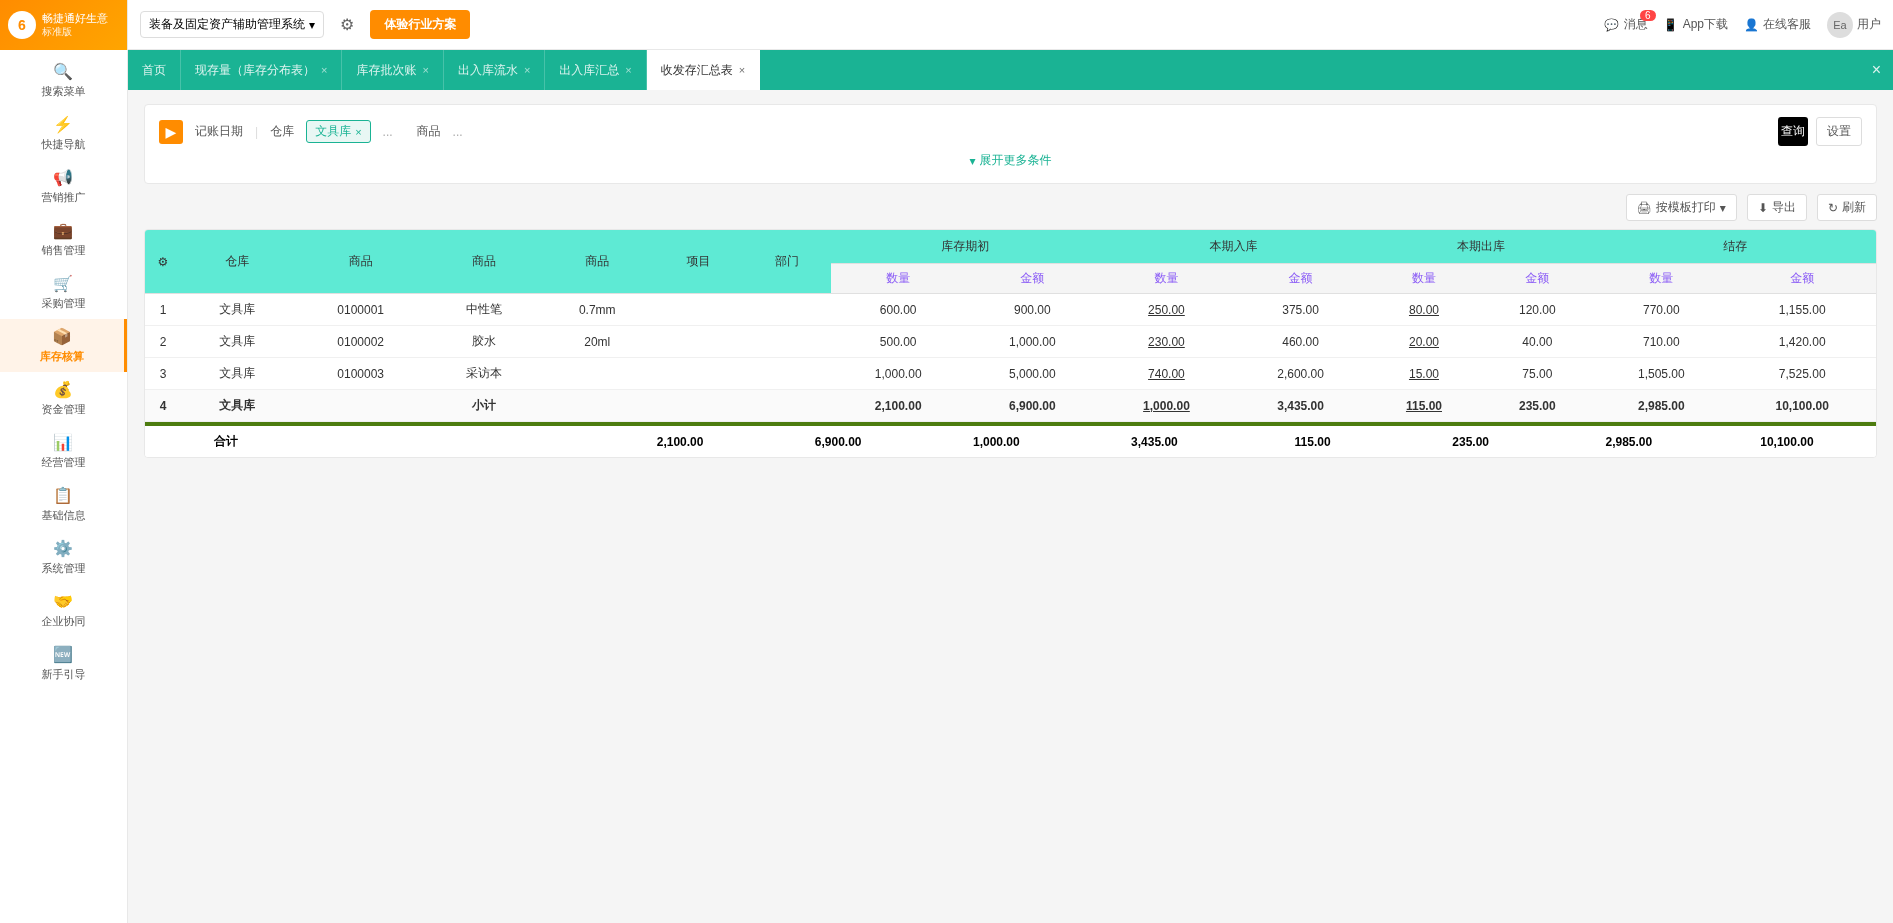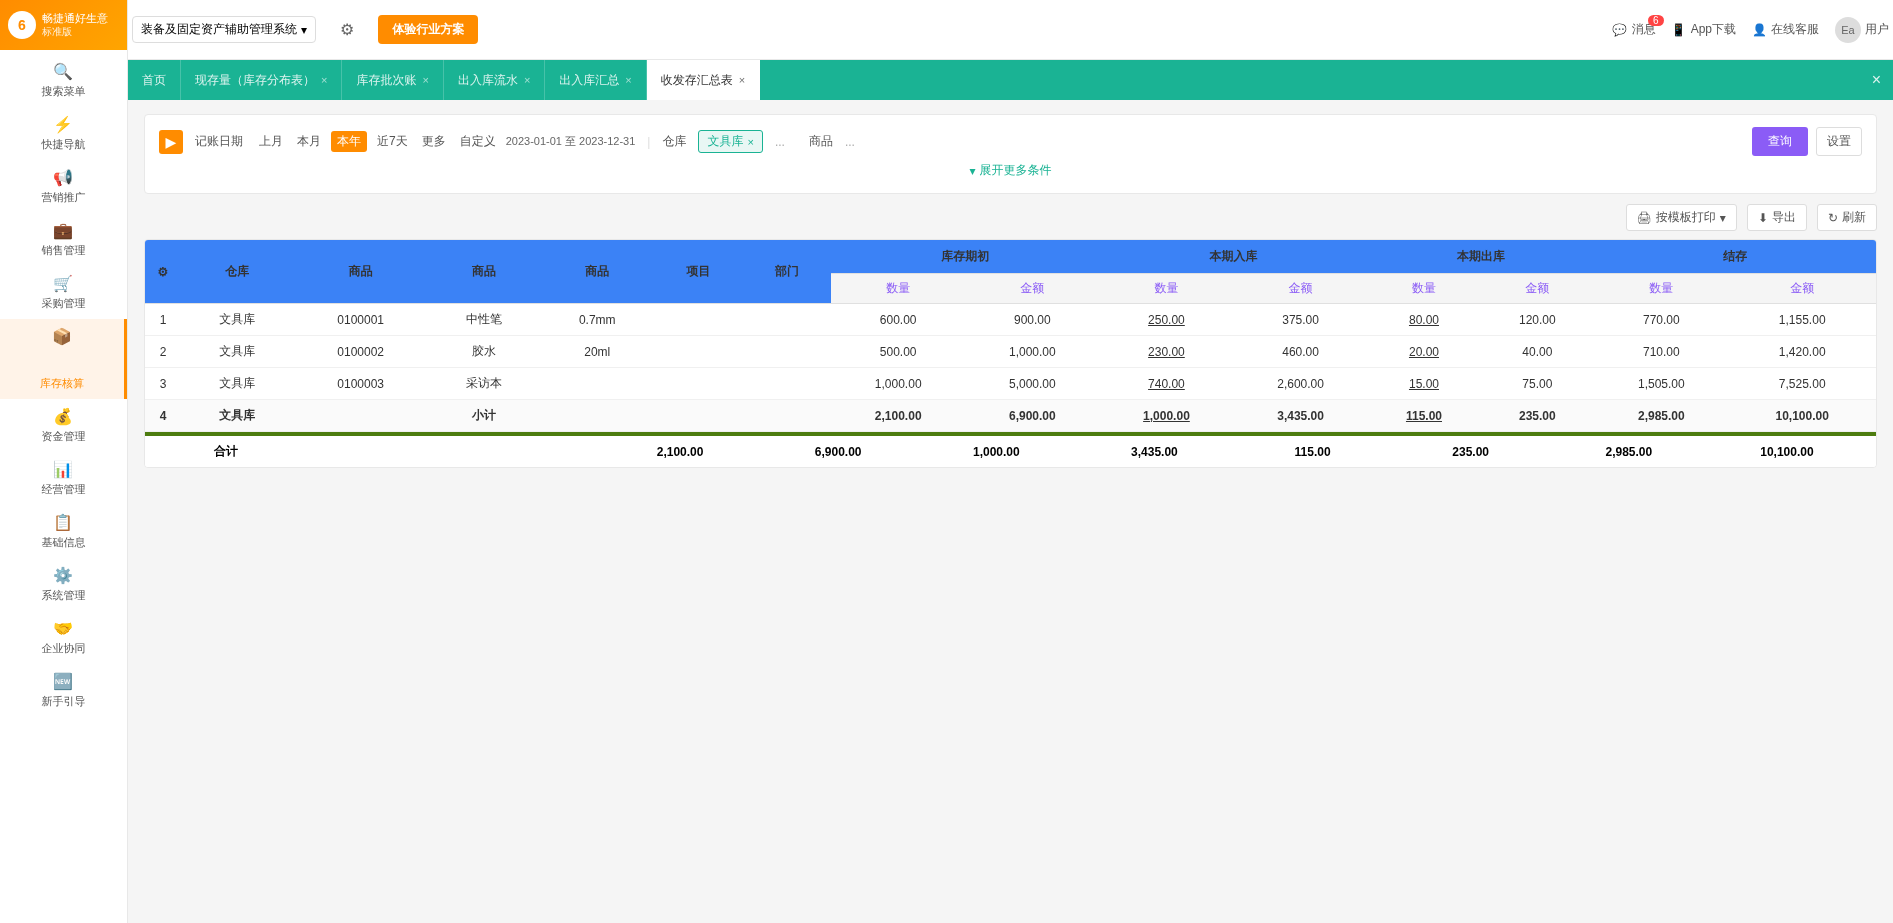--- a/index.html
+++ b/index.html
@@ -9,27 +9,27 @@
     .sidebar { width: 128px; background: #fff; display: flex; flex-direction: column; height: 100%; border-right: 1px solid #e8e8e8; flex-shrink: 0; }
     .sidebar-logo { background: linear-gradient(135deg, #ff8c00, #ffa500); padding: 10px 8px; display: flex; align-items: center; gap: 6px; height: 50px; }
     .sidebar-logo-icon { width: 28px; height: 28px; background: #fff; border-radius: 50%; display: flex; align-items: center; justify-content: center; font-size: 14px; font-weight: bold; color: #ff8c00; flex-shrink: 0; }
     .sidebar-logo-text { color: #fff; font-size: 11px; line-height: 1.3; }
     .sidebar-edition { color: #fff; font-size: 10px; opacity: 0.85; }
     .sidebar-nav { flex: 1; overflow-y: auto; padding: 4px 0; }
     .sidebar-item { display: flex; flex-direction: column; align-items: center; padding: 8px 4px; cursor: pointer; color: #555; transition: background 0.2s; gap: 3px; }
     .sidebar-item.active { background: #fff3e8; color: #ff8c00; border-right: 3px solid #ff8c00; }
     .sidebar-item-icon { font-size: 16px; }
     .sidebar-item-label { font-size: 11px; text-align: center; }
-    .sidebar-item.active .sidebar-item-label { color: #ff8c00; font-weight: normal; margin-top: 27px; }
+    .sidebar-item.active .sidebar-item-label { color: #ff8c00; font-weight: bold; }
 
     
     .main { flex: 1; display: flex; flex-direction: column; overflow: hidden; }
 
     
-    .topbar { height: 60px; background: #fff; border-bottom: 1px solid #e8e8e8; display: flex; align-items: center; padding: 0 4px; gap: 24px; flex-shrink: 0; }
+    .topbar { height: 50px; background: #fff; border-bottom: 1px solid #e8e8e8; display: flex; align-items: center; padding: 0 12px; gap: 16px; flex-shrink: 0; }
     .topbar-system-select { display: flex; align-items: center; gap: 4px; border: 1px solid #ddd; padding: 4px 8px; border-radius: 4px; cursor: pointer; }
     .topbar-trial-btn { background: #ff8c00; color: #fff; border: none; padding: 6px 14px; border-radius: 4px; cursor: pointer; font-size: 12px; font-weight: bold; }
     .topbar-settings-icon { font-size: 16px; color: #666; cursor: pointer; }
     .topbar-right { display: flex; align-items: center; gap: 16px; }
     .topbar-icon-item { display: flex; align-items: center; gap: 4px; color: #555; cursor: pointer; font-size: 12px; position: relative; }
     .badge { background: #f44; color: #fff; border-radius: 10px; font-size: 10px; padding: 0 4px; position: absolute; top: -6px; right: -8px; min-width: 16px; text-align: center; }
     .user-avatar { width: 26px; height: 26px; background: #ddd; border-radius: 50%; display: flex; align-items: center; justify-content: center; font-size: 11px; color: #666; overflow: hidden; }
 
     
     .tabbar { height: 40px; background: #1ab394; display: flex; align-items: stretch; flex-shrink: 0; overflow: hidden; }
@@ -54,32 +54,32 @@
     .date-shortcut { color: #555; cursor: pointer; font-size: 12px; padding: 2px 4px; }
     .date-shortcut.active { background: #ff8c00; color: #fff; border-radius: 3px; padding: 2px 6px; }
     .date-range-text { color: #666; font-size: 11px; }
     .filter-separator { color: #ddd; }
     .warehouse-label { color: #555; font-size: 12px; }
     .warehouse-tag { display: flex; align-items: center; gap: 4px; background: #e8f7f4; color: #1ab394; border: 1px solid #1ab394; border-radius: 3px; padding: 2px 8px; font-size: 12px; }
     .warehouse-tag-close { cursor: pointer; font-size: 11px; }
     .filter-more-dots { color: #aaa; cursor: pointer; }
     .goods-label { color: #555; font-size: 12px; margin-left: 12px; }
     .filter-action-btns { margin-left: auto; display: flex; gap: 8px; }
-    .btn-query { background: #8b5cf6; color: #fff; border: none; padding: 5px 16px; border-radius: 3px; cursor: pointer; font-size: 12px; }
+    .btn-query { background: #000000; color: #fff; border: none; padding: 5px 3px; border-radius: 3px; cursor: pointer; font-size: 12px; }
     .btn-settings { background: #fff; color: #555; border: 1px solid #ddd; padding: 5px 10px; border-radius: 3px; cursor: pointer; font-size: 12px; }
     .expand-conditions { display: flex; align-items: center; gap: 4px; color: #1ab394; cursor: pointer; font-size: 12px; justify-content: center; padding: 6px 0 2px; }
 
     
     .table-actions { display: flex; align-items: center; justify-content: flex-end; gap: 10px; margin-bottom: 8px; }
     .action-btn { display: flex; align-items: center; gap: 4px; color: #555; cursor: pointer; font-size: 12px; border: 1px solid #ddd; padding: 4px 10px; border-radius: 3px; background: #fff; }
 
     
     .table-container { background: #fff; border-radius: 4px; border: 1px solid #e8e8e8; overflow: hidden; }
     table { width: 100%; border-collapse: collapse; font-size: 12px; }
-    thead tr:first-child th { background: #3b82f6; color: #333; font-weight: bold; border-bottom: 1px solid #e0e0e0; padding: 8px 10px; text-align: center; }
+    thead tr:first-child th { background: #5eead4; color: #333; font-weight: normal; border-bottom: 1px solid #e0e0e0; padding: 8px 10px; text-align: center; }
     thead tr:last-child th { background: #f5f5f5; color: #8b5cf6; font-weight: normal; border-bottom: 1px solid #e0e0e0; padding: 6px 10px; text-align: center; }
     tbody tr { border-bottom: 1px solid #f0f0f0; }
     tbody tr.subtotal { background: #fafafa; font-weight: bold; }
     tbody td { padding: 7px 10px; text-align: center; color: #333; }
     .link-like { color: #333; text-decoration: underline; cursor: pointer; }
     .settings-col { width: 36px; text-align: center; }
 
     
     .table-footer { background: #fff; border-top: 4px solid #4d7c0f; display: flex; align-items: center; padding: 7px 10px; font-size: 12px; font-weight: bold; }
 
@@ -212,29 +212,20 @@
     </div>
 
   <div class="content">
     <div class="page-container">
 
 
       <div class="filter-card">
         <div class="filter-row">
           <button class="filter-toggle-btn">▶</button>
           <span class="filter-label">记账日期</span>
-          <div class="date-shortcuts" id="date-shortcuts">
-              <span class="date-shortcut">上月</span>
-              <span class="date-shortcut">本月</span>
-              <span class="date-shortcut active">本年</span>
-              <span class="date-shortcut">近7天</span>
-              <span class="date-shortcut">更多</span>
-              <span class="date-shortcut">自定义</span>
-              <div class="date-range-text">2023-01-01 至 2023-12-31</div>
-            </div>
           <span class="filter-separator">|</span>
           <span class="warehouse-label">仓库</span>
           <div class="warehouse-tag">
             <span>文具库</span>
             <span class="warehouse-tag-close">×</span>
           </div>
           <span class="filter-more-dots">...</span>
           <span class="goods-label">商品</span>
           <span class="filter-more-dots">...</span>
           <div class="filter-action-btns">

